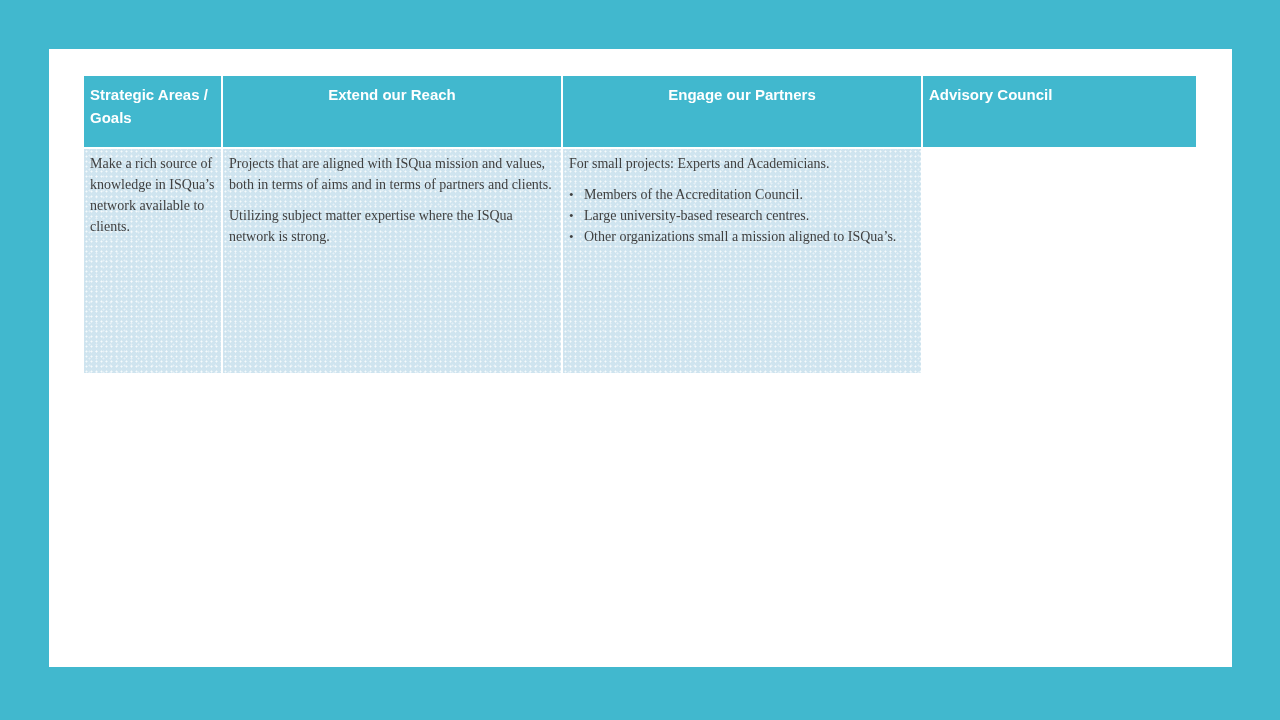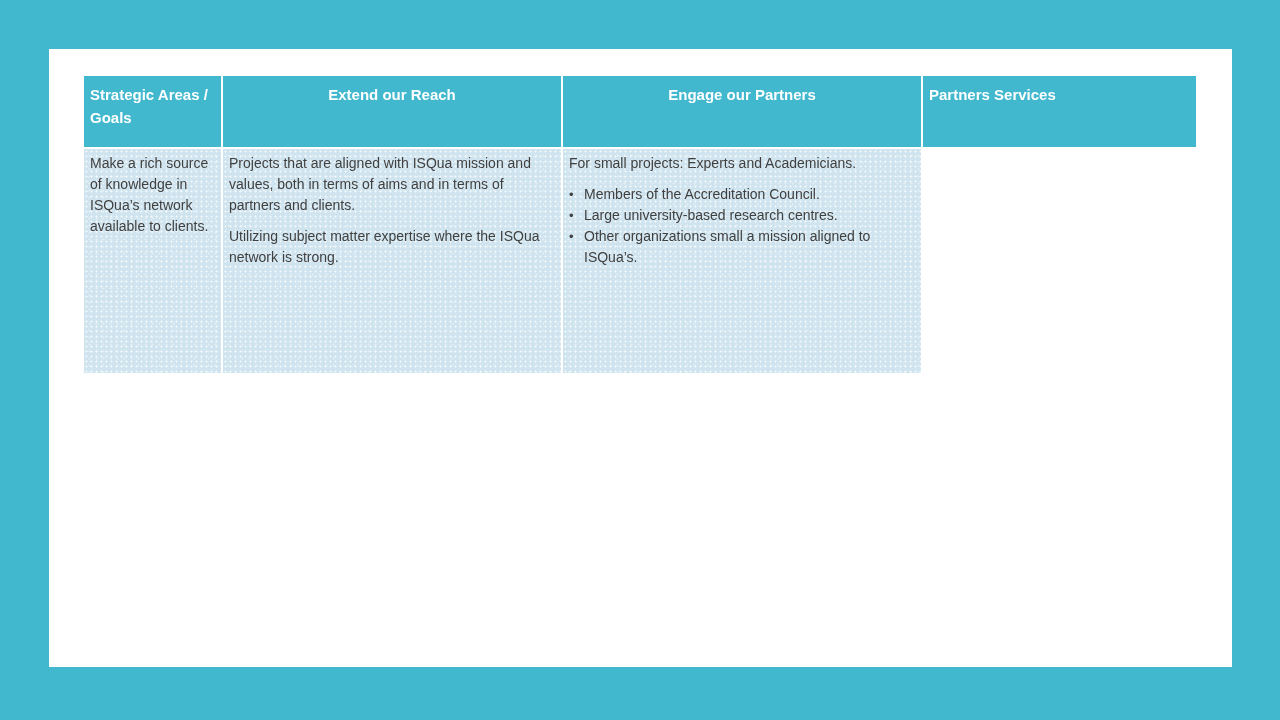--- a/index.html
+++ b/index.html
@@ -51,20 +51,21 @@
     background-color: #cfe4ef;
     background-image:
       radial-gradient(rgba(255,255,255,0.80) 0.8px, rgba(255,255,255,0) 1.2px),
       radial-gradient(rgba(255,255,255,0.45) 0.8px, rgba(255,255,255,0) 1.2px);
     background-size: 5px 5px, 7px 7px;
     background-position: 0 0, 2px 3px;
     color: #404040;
     font-size: 14px;
     line-height: 21px;
     padding: 4px 6px 4px 6px;
+    font-family: Liberation Serif, serif;
   }
   .para { margin: 0 0 10px 0; }
   .para:last-child { margin-bottom: 0; }
   .bullet-item { display: flex; }
   .bullet-marker {
     flex: 0 0 15px;
     width: 15px;
     font-size: 13px;
   }
   .bullet-text { flex: 1 1 auto; }
@@ -72,21 +73,21 @@
 </head>
 <body>
 
 <div class="canvas">
   <div class="strategy-table">
 
     <div class="th first">Strategic Areas / Goals</div>
     <div class="th">Extend our Reach</div>
     <div class="th">Engage our Partners</div>
 
-    <div class="area-cell">Partners Services</div>
+    <div class="area-cell">Advisory Council</div>
 
     <div class="td">
       <p class="para">Make a rich source of knowledge in ISQua’s network available to clients.</p>
     </div>
 
     <div class="td">
       <p class="para">Projects that are aligned with ISQua mission and values, both in terms of aims and in terms of partners and clients.</p>
       <p class="para">Utilizing subject matter expertise where the ISQua network is strong.</p>
     </div>
 

